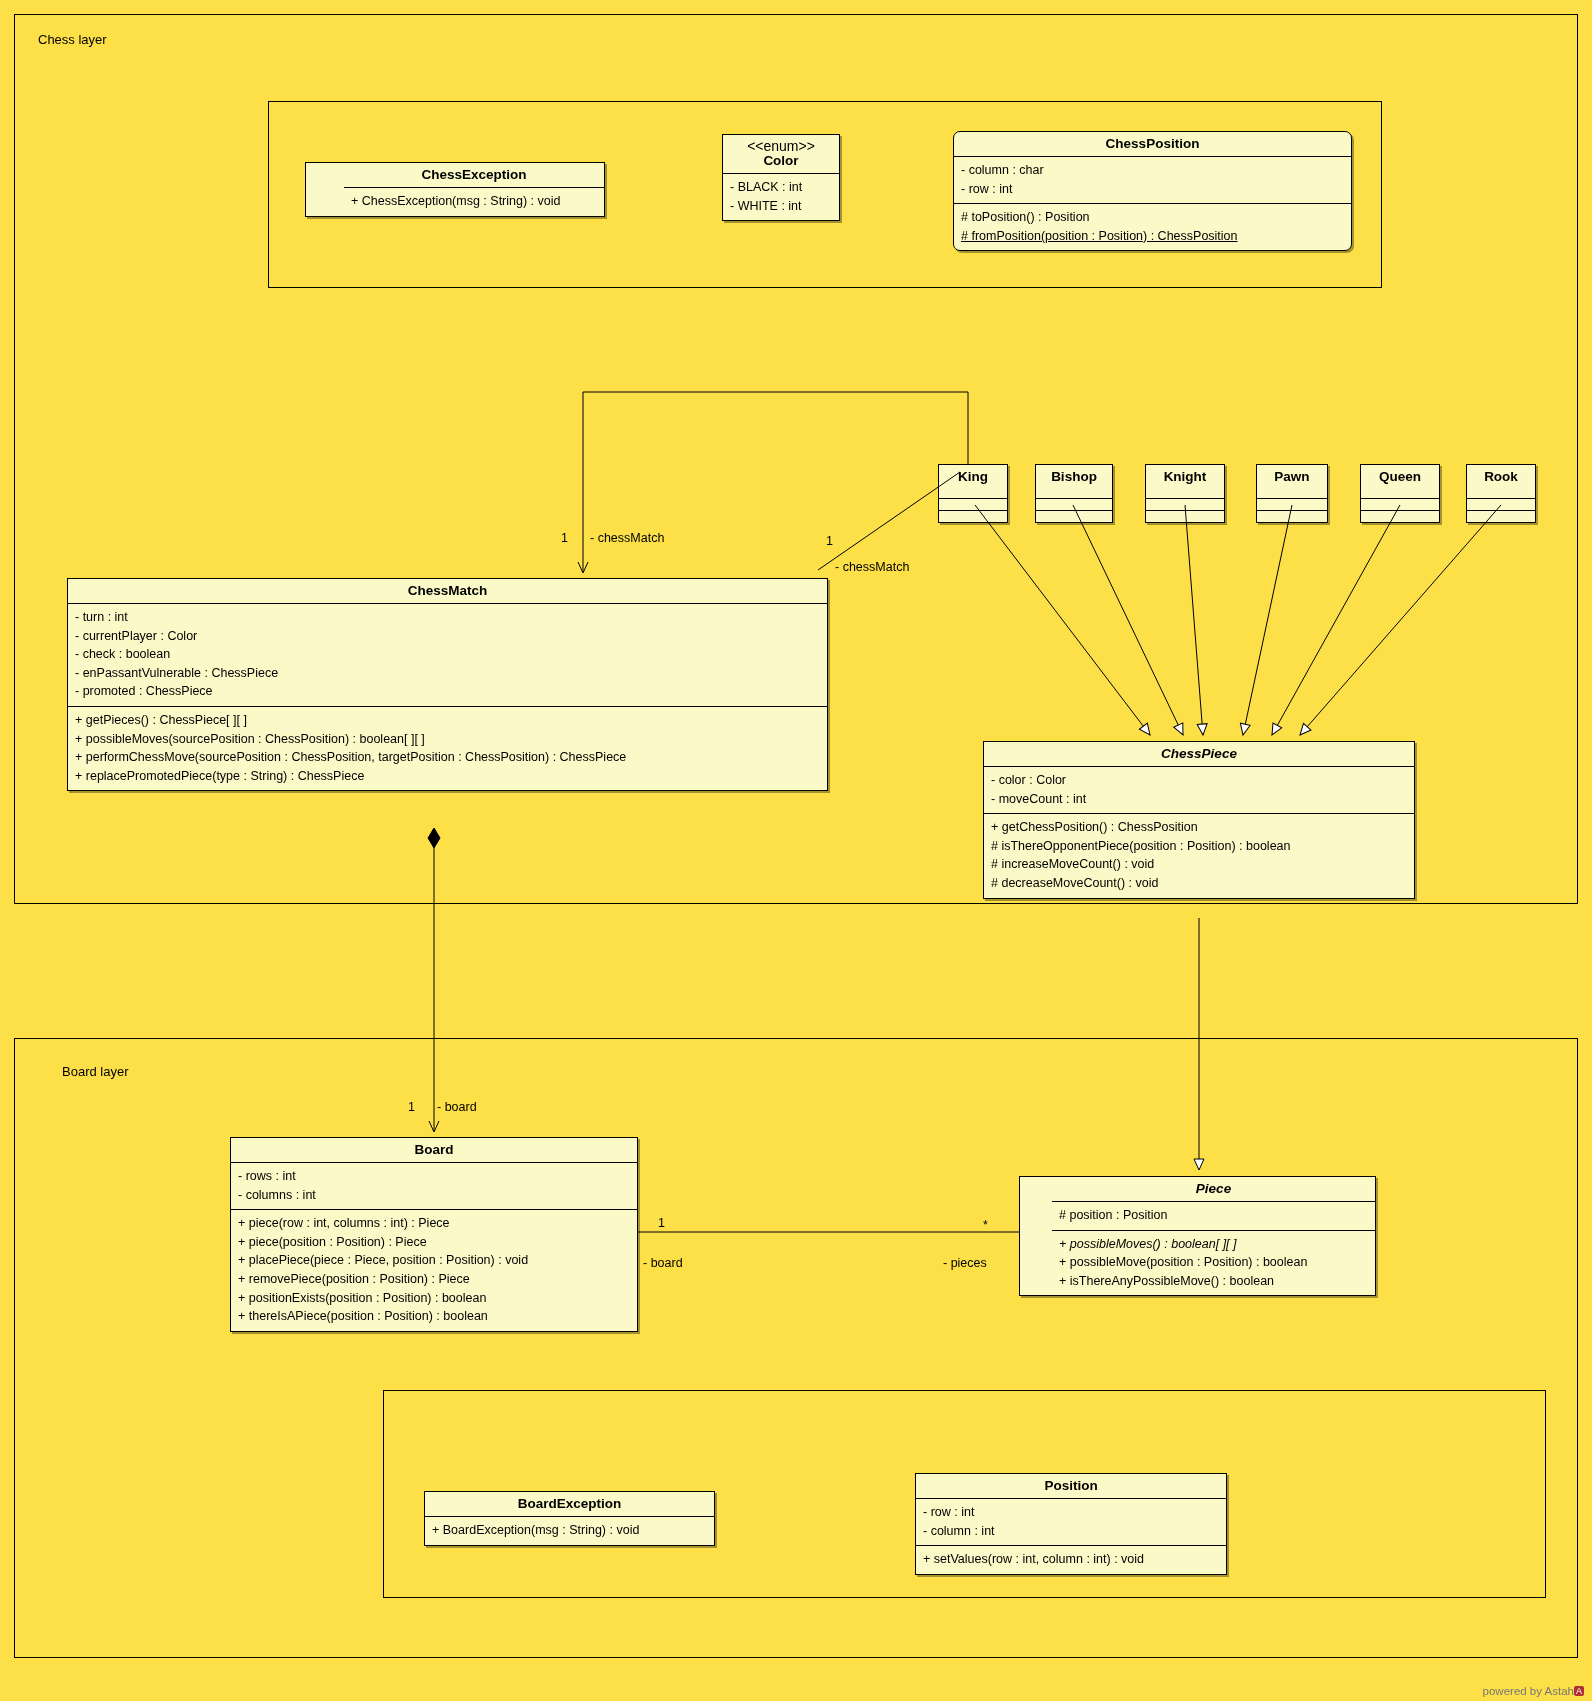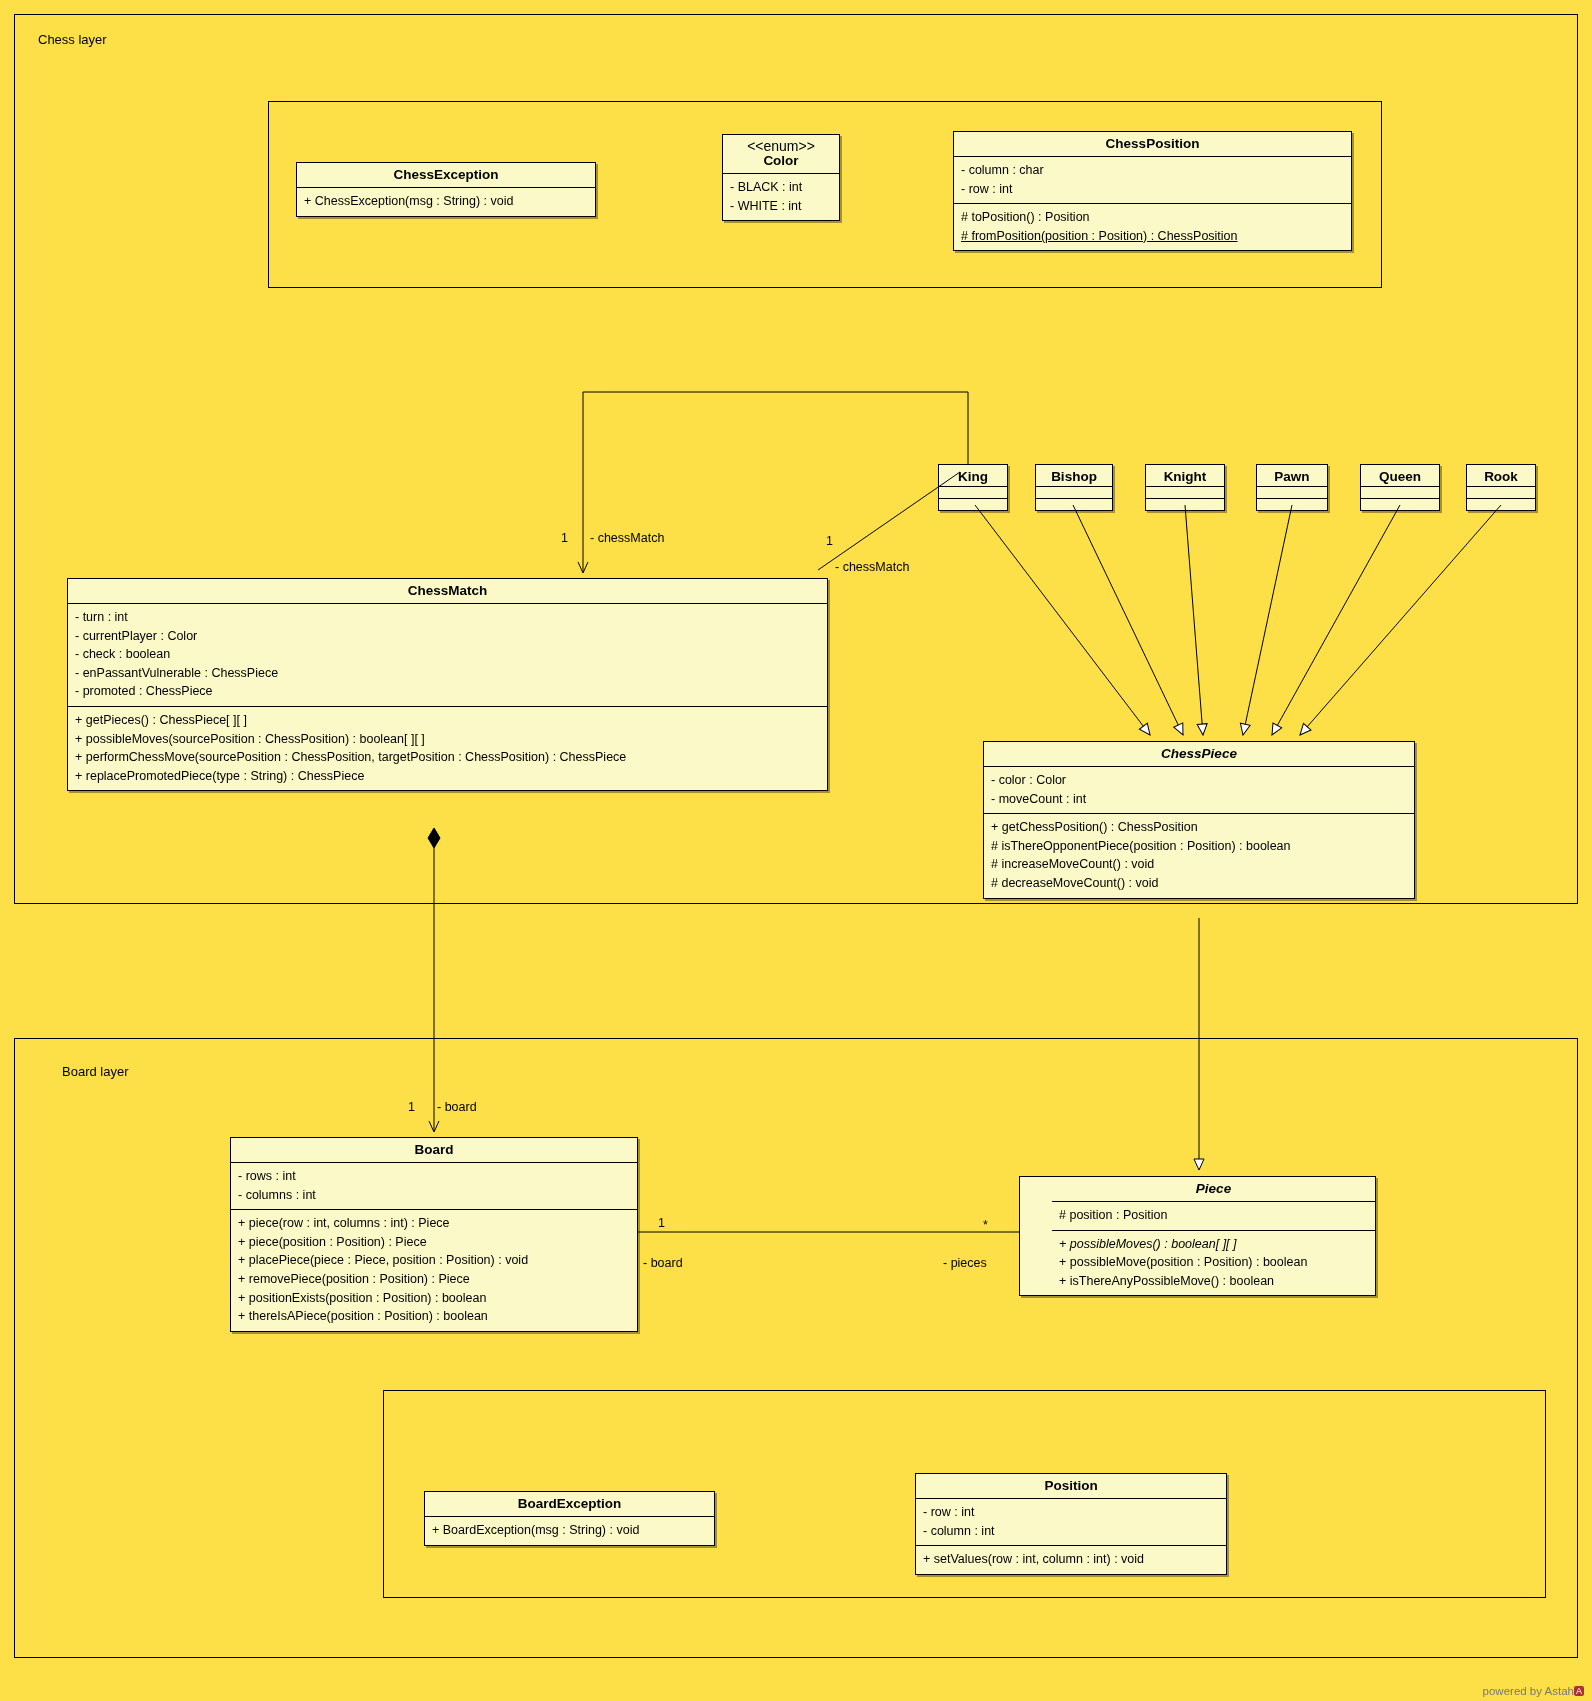--- a/index.html
+++ b/index.html
@@ -79,21 +79,21 @@
     position: absolute;
     box-sizing: border-box;
     border: 1px solid #000000;
     background: #fbf9c8;
     box-shadow: 2px 2px 0 rgba(0,0,0,0.35);
   }
   .small-cls .name {
     text-align: center;
     font-weight: bold;
     font-size: 13.5px;
-    padding: 4px 6px 2px 6px;
+    padding: 4px 6px 14px 6px;
     border-bottom: 1px solid #000000;
   }
   .small-cls .empty1, .small-cls .empty2 {
     height: 11px;
     border-bottom: 1px solid #000000;
   }
   .small-cls .empty2 {
     border-bottom: none;
   }
   .lbl {
@@ -131,39 +131,39 @@
 </head>
 <body>
 
 <div id="canvas">
 
   <div class="pkg" style="left:14px; top:14px; width:1564px; height:890px;"></div>
   <div class="pkg-label" style="left:38px; top:32px;">Chess layer</div>
 
   <div class="frame" style="left:268px; top:101px; width:1114px; height:187px;"></div>
 
-  <div class="cls" style="left:296px; top:162px; width:300px;">
+  <div class="cls" style="left:305px; top:162px; width:300px;padding-left:38px;">
     <div class="name">ChessException</div>
     <div class="compart">
       <div>+ ChessException(msg : String) : void</div>
     </div>
   </div>
 
   <div class="cls" style="left:722px; top:134px; width:118px;">
     <div class="name">
       <span class="stereo">&lt;&lt;enum&gt;&gt;</span>
       <span>Color</span>
     </div>
     <div class="compart">
       <div>- BLACK : int</div>
       <div>- WHITE : int</div>
     </div>
   </div>
 
-  <div class="cls" style="left:953px; top:131px; width:399px;">
+  <div class="cls" style="left:953px; top:131px; width:399px;border-radius:7px;">
     <div class="name">ChessPosition</div>
     <div class="compart">
       <div>- column : char</div>
       <div>- row : int</div>
     </div>
     <div class="compart">
       <div># toPosition() : Position</div>
       <div class="underline"># fromPosition(position : Position) : ChessPosition</div>
     </div>
   </div>

